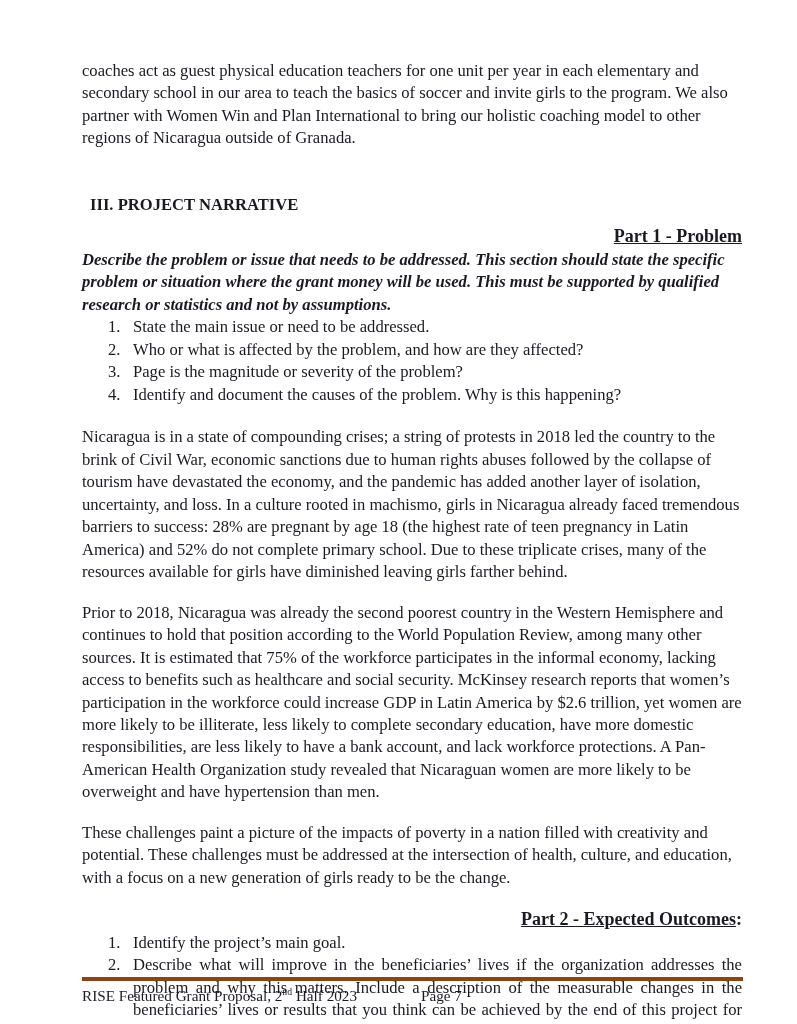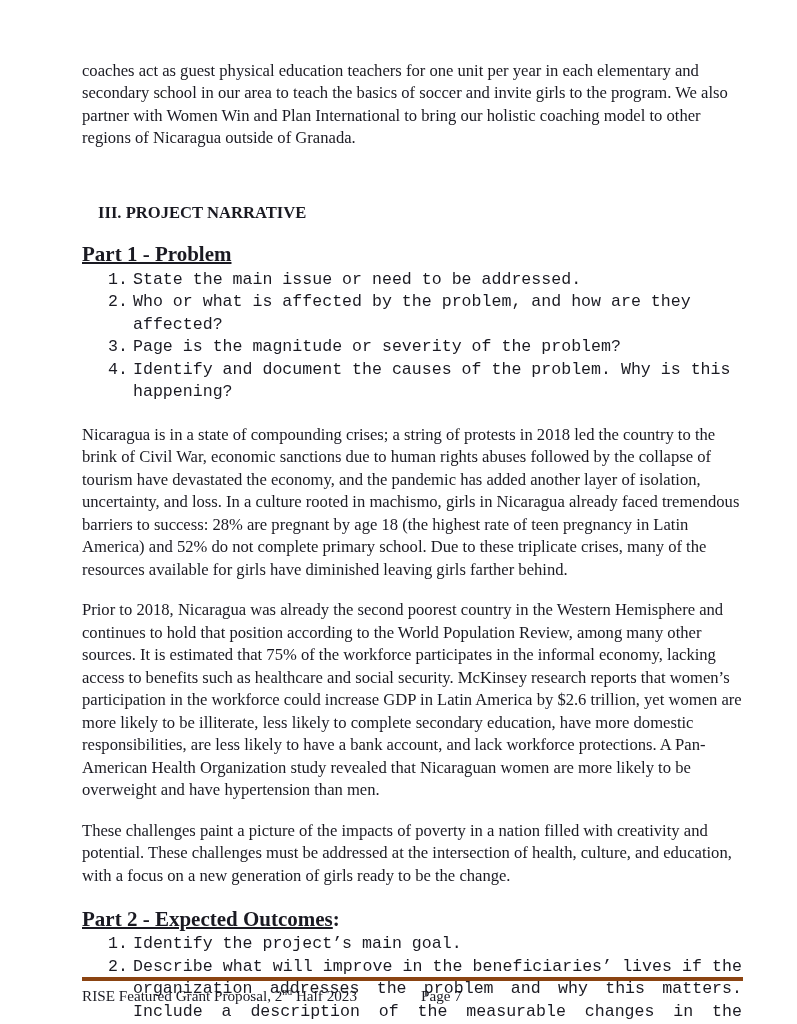--- a/index.html
+++ b/index.html
@@ -40,28 +40,29 @@
   }
 
   .para {
     margin: 0 0 18px 0;
   }
 
   .heading-bold {
     font-weight: bold;
     font-size: 16.6px;
     line-height: 1.355;
-    margin: 16px;
+    margin: 8px;
   }
 
   .heading-underline {
     font-weight: bold;
-    font-size: 21px;
+    font-size: 18px;
     line-height: 1.355;
     margin: 0;
+    text-align: right;
   }
   .heading-underline .u {
     text-decoration: underline;
     text-underline-offset: 1px;
   }
 
   .instruct {
     font-weight: bold;
     font-style: italic;
     font-size: 16.6px;
@@ -75,21 +76,20 @@
     list-style: none;
     counter-reset: nl;
   }
   ol.numlist > li {
     counter-increment: nl;
     position: relative;
     padding-left: 51px;
     font-size: 16.6px;
     line-height: 1.355;
     margin: 0;
-    font-family: Liberation Mono, monospace;
   }
   ol.numlist > li::before {
     content: counter(nl) ".";
     position: absolute;
     left: 26px;
     top: 0;
     width: 20px;
     text-align: left;
   }
   ol.numlist > li.justify {
@@ -138,20 +138,21 @@
   <div class="content">
 
     <p class="para">coaches act as guest physical education teachers for one unit per year in each elementary and secondary school in our area to teach the basics of soccer and invite girls to the program. We also partner with Women Win and Plan International to bring our holistic coaching model to other regions of Nicaragua outside of Granada.</p>
 
     <div class="spacer-sm"></div>
 
     <p class="heading-bold">III. PROJECT NARRATIVE</p>
 
     <p class="heading-underline"><span class="u">Part 1 - Problem</span><span></span></p>
 
+    <p class="instruct">Describe the problem or issue that needs to be addressed. This section should state the specific problem or situation where the grant money will be used. This must be supported by qualified research or statistics and not by assumptions.</p>
 
     <ol class="numlist">
       <li>State the main issue or need to be addressed.</li>
       <li>Who or what is affected by the problem, and how are they affected?</li>
       <li>Page is the magnitude or severity of the problem?</li>
       <li>Identify and document the causes of the problem. Why is this happening?</li>
     </ol>
 
     <div class="spacer-md"></div>
 

